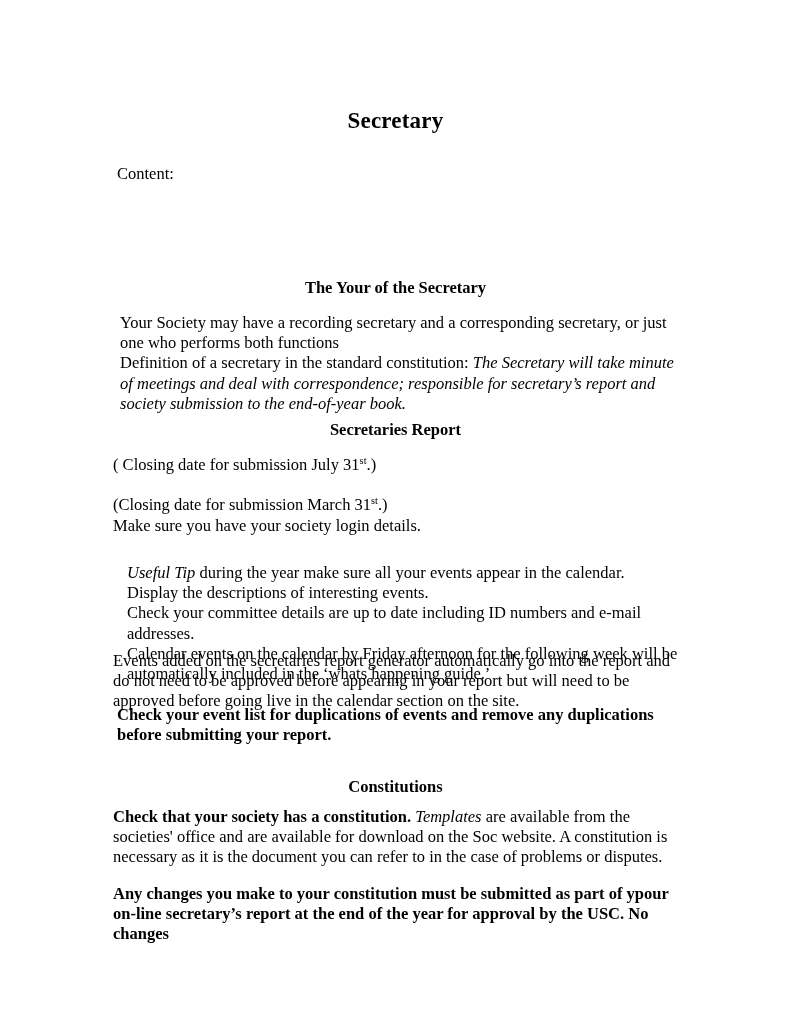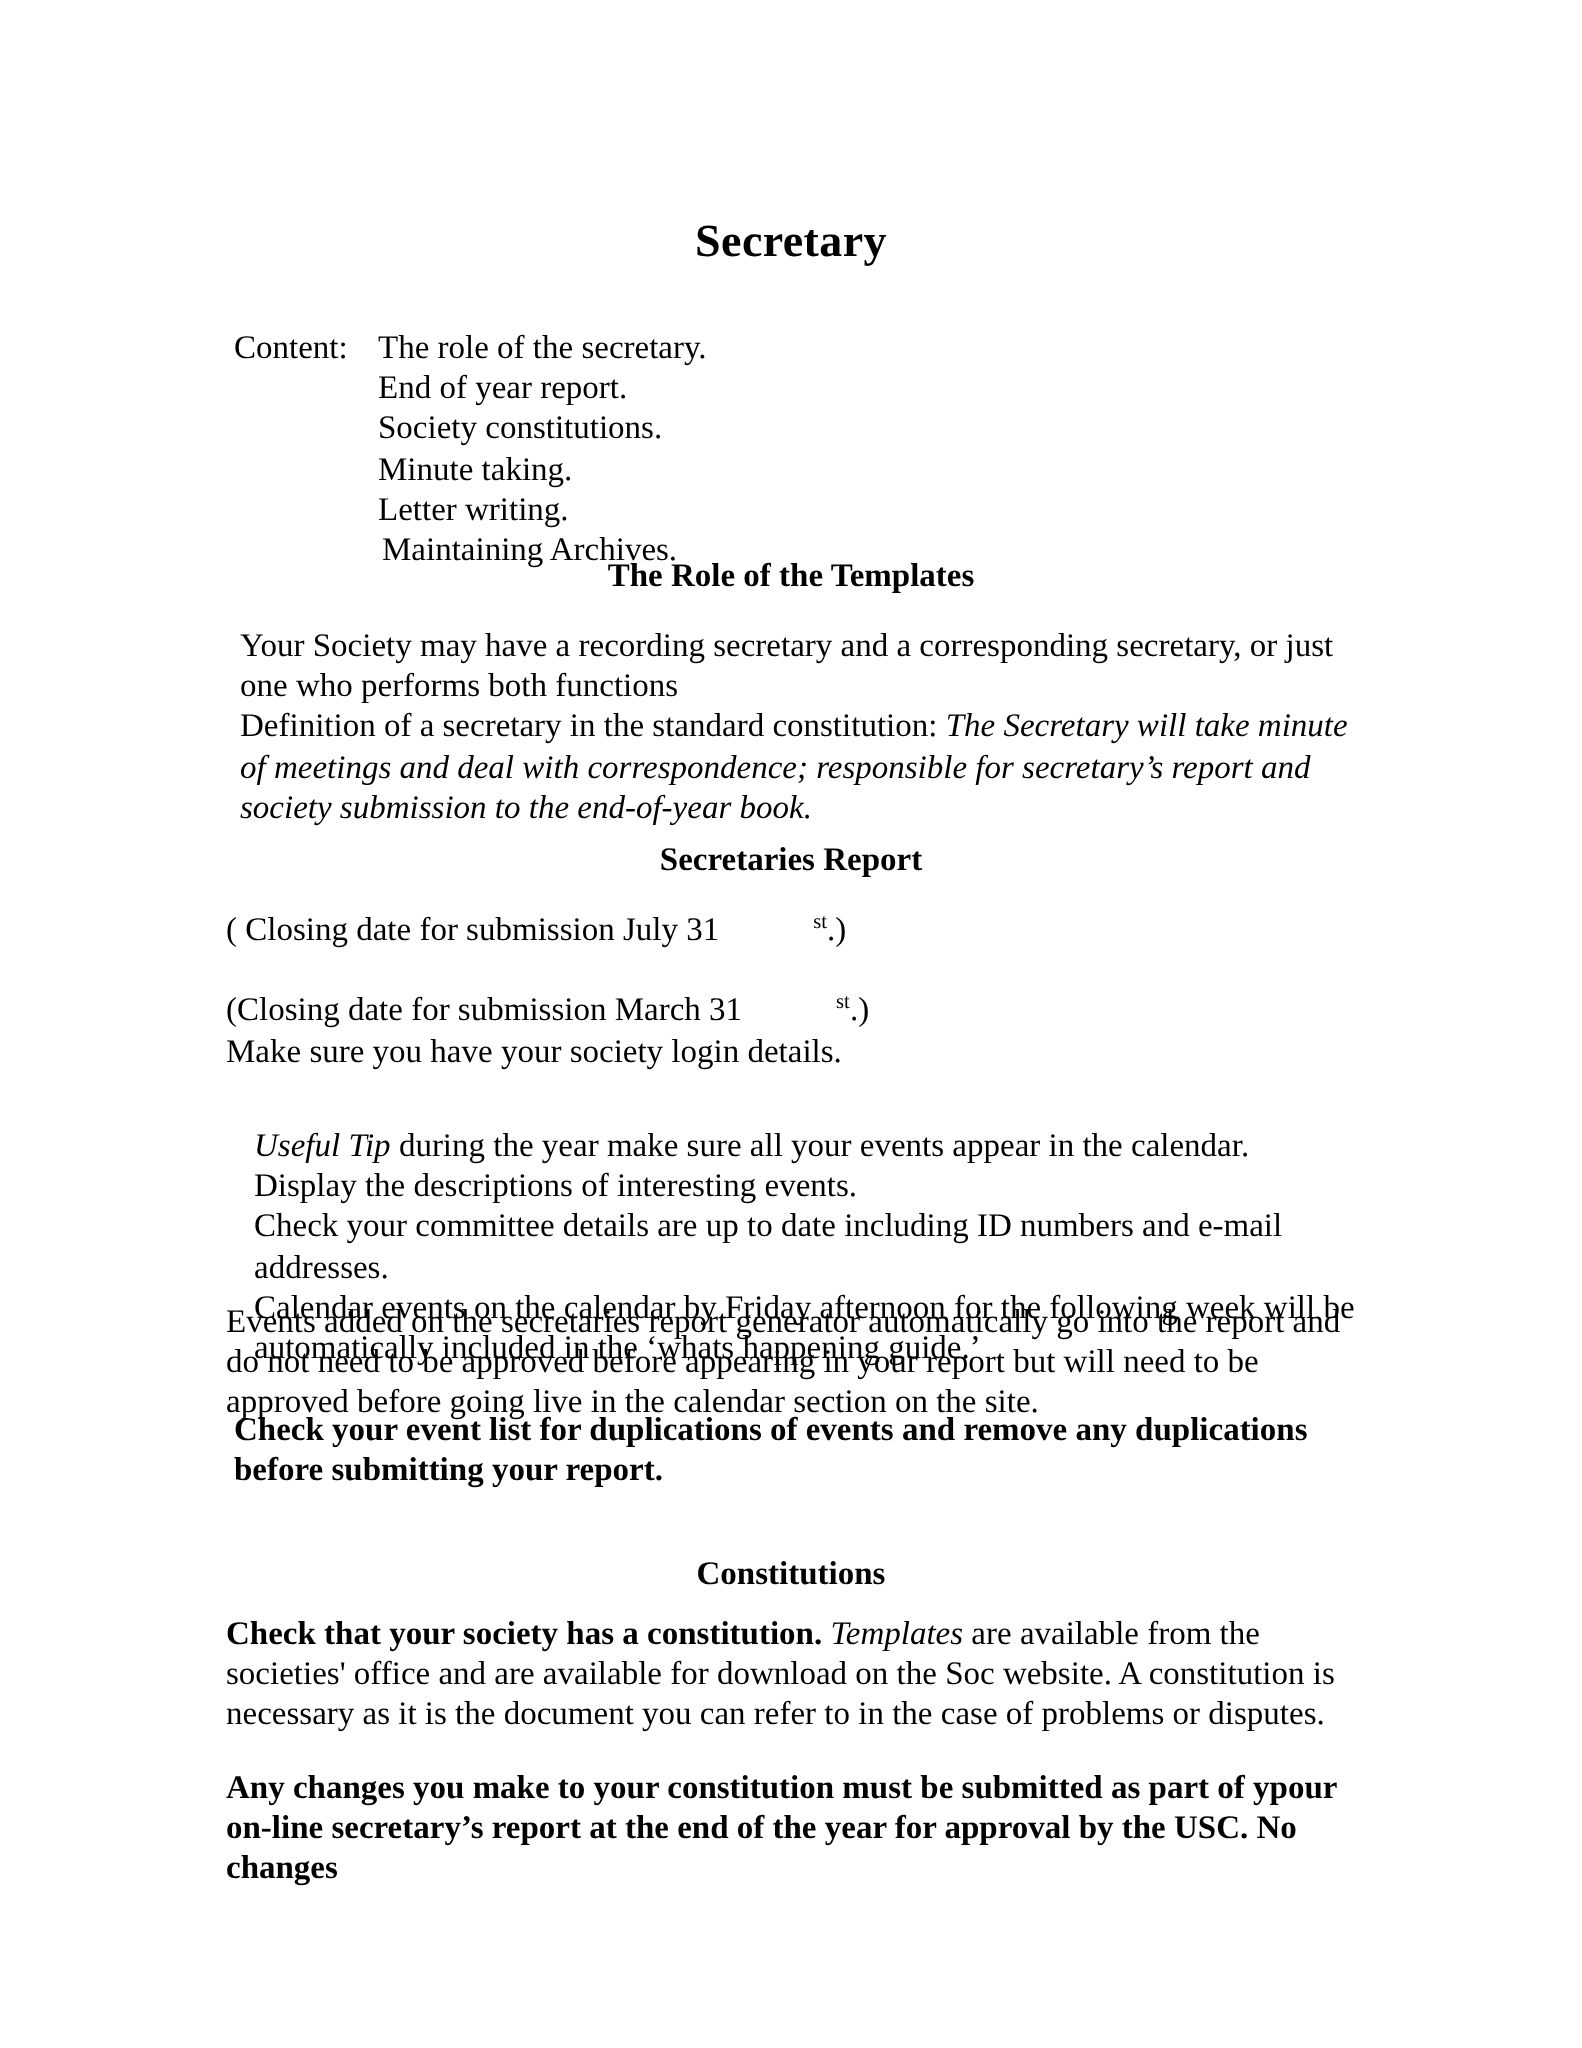--- a/index.html
+++ b/index.html
@@ -70,21 +70,20 @@
   .para i, .para em {
     font-style: italic;
   }
   .para b, .para strong {
     font-weight: bold;
   }
   sup {
     font-size: 63%;
     vertical-align: super;
     line-height: 0;
-    margin-left: 47px;
   }
   
   #heading-role      { top: 278px; }
   #heading-report    { top: 420px; }
   #heading-constitutions { top: 777px; }
 
   #para-role {
     left: 120px;
     top: 313px;
     width: 560px;
@@ -124,32 +123,24 @@
 </head>
 <body>
 
 <div class="page">
 
   <h1 class="doc-title">Secretary</h1>
 
   <div class="content-block">
     <div class="content-row">
       <div class="content-label">Content:</div>
-      <div class="content-list">
-        <div>The role of the secretary.</div>
-        <div>End of year report.</div>
-        <div>Society constitutions.</div>
-        <div>Minute taking.</div>
-        <div>Letter writing.</div>
-        <div class="indent-extra">Maintaining Archives.</div>
-      </div>
     </div>
   </div>
 
-  <div class="section-heading" id="heading-role">The Role of the Templates</div>
+  <div class="section-heading" id="heading-role">The Your of the Secretary</div>
 
   <div class="para" id="para-role">
     <span>Your Society may have a recording secretary and a corresponding secretary, or just one who performs both functions</span><br>
     <span>Definition of a secretary in the standard constitution: </span><i>The Secretary will take minute of meetings and deal with correspondence; responsible for secretary’s report and society submission to the end-of-year book.</i>
   </div>
 
   <div class="section-heading" id="heading-report">Secretaries Report</div>
 
   <div class="para" id="para-report">
     <span>( Closing date for submission July 31</span><sup>st</sup><span>.)</span><br>

